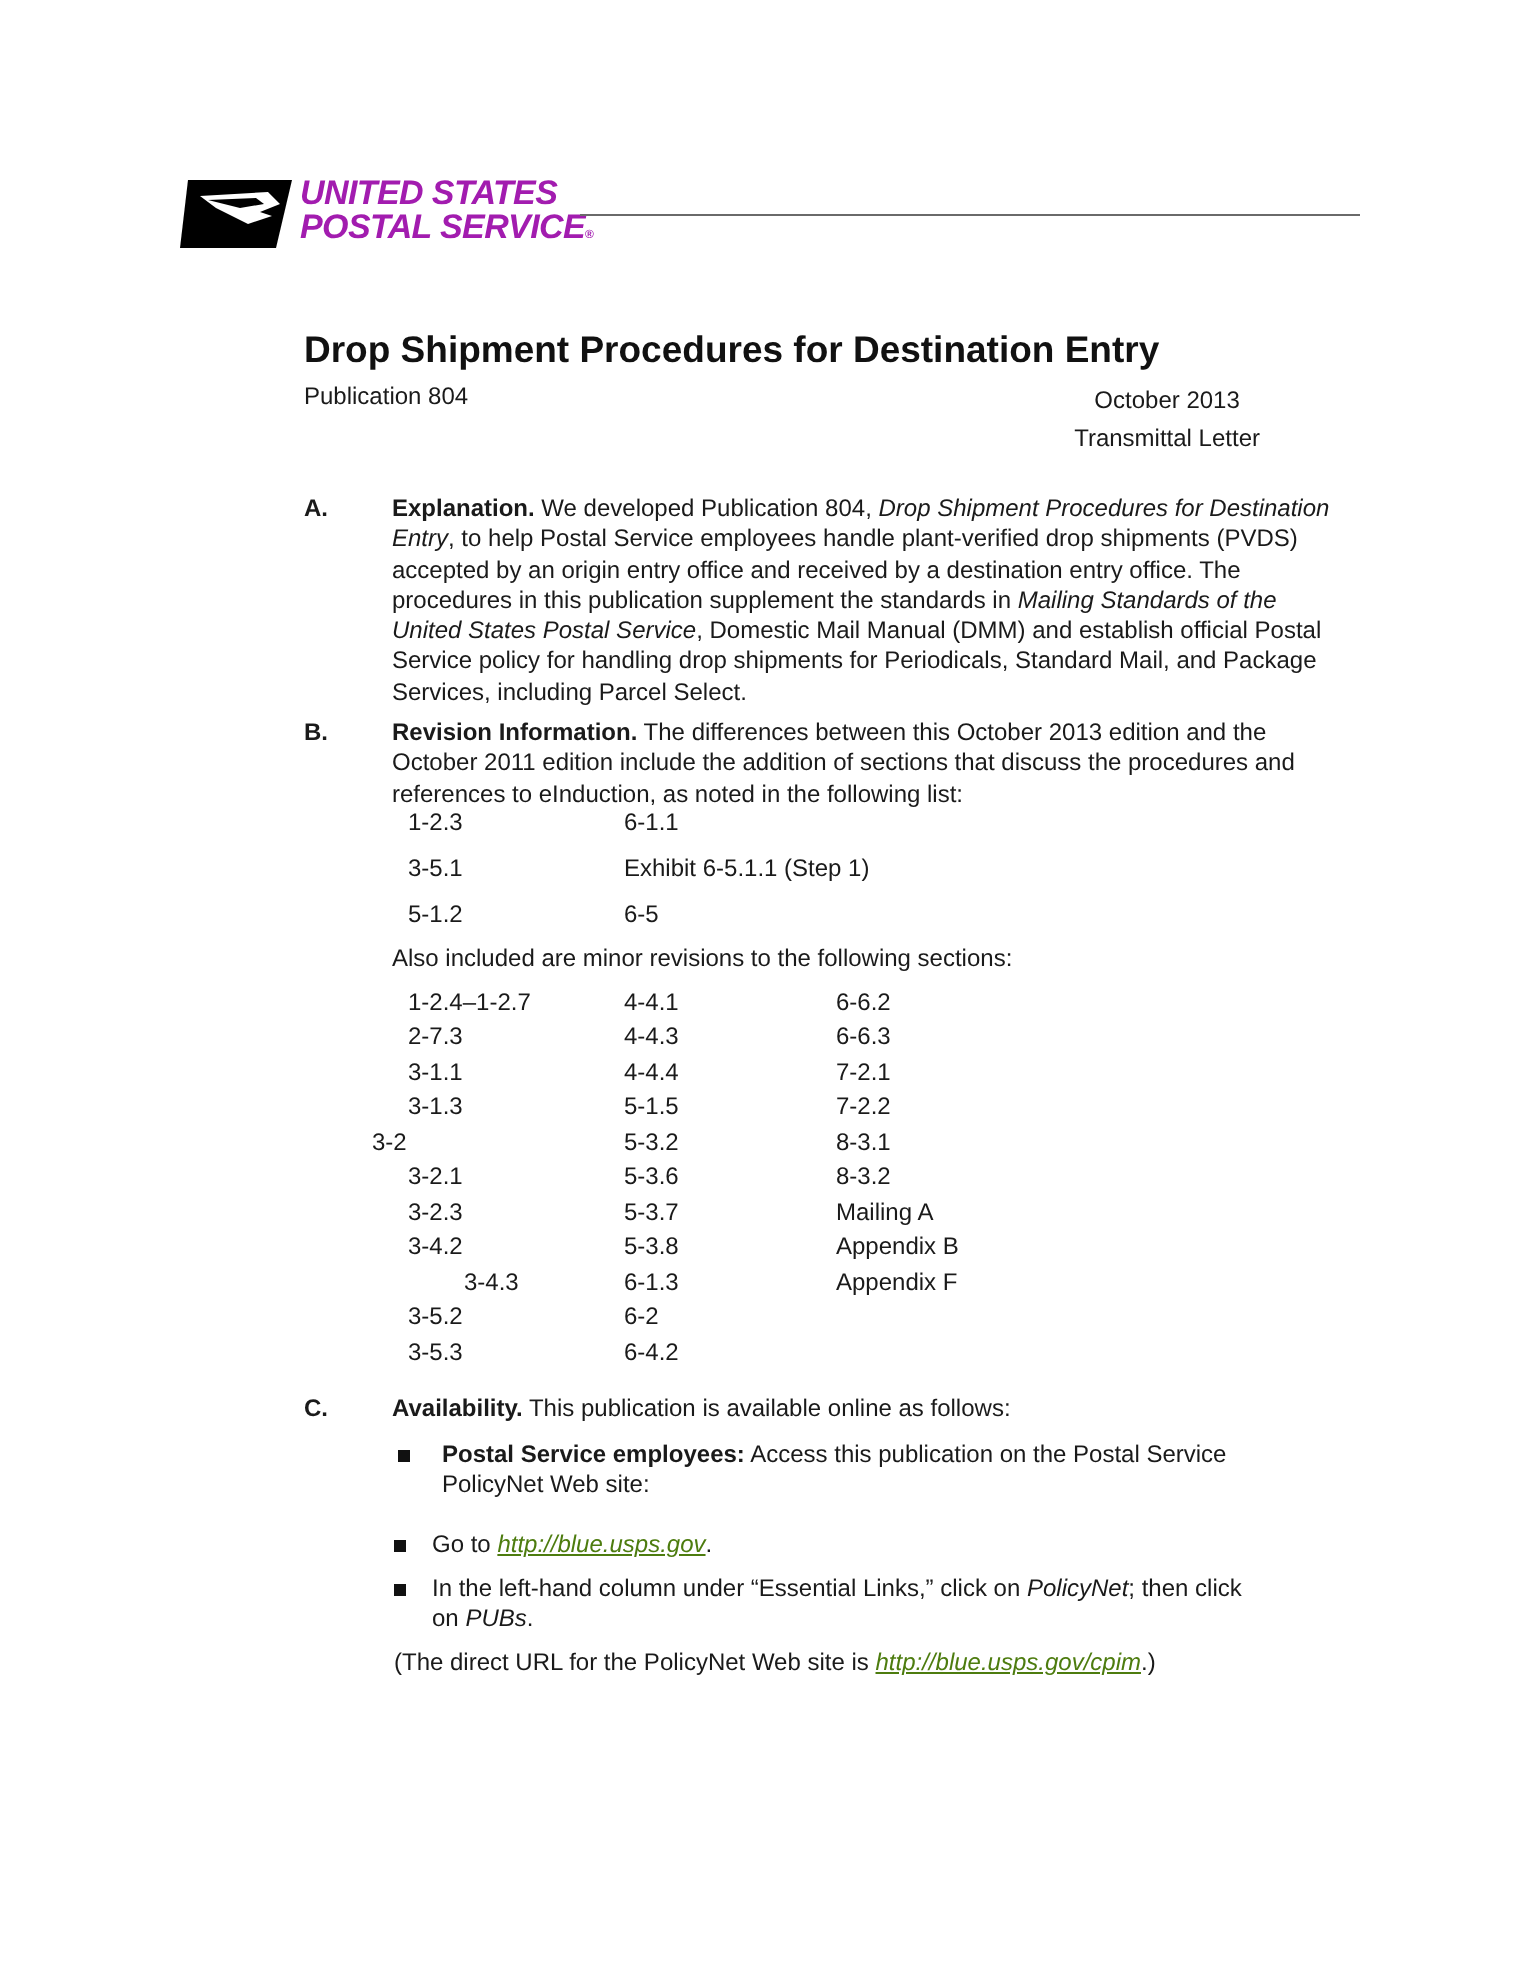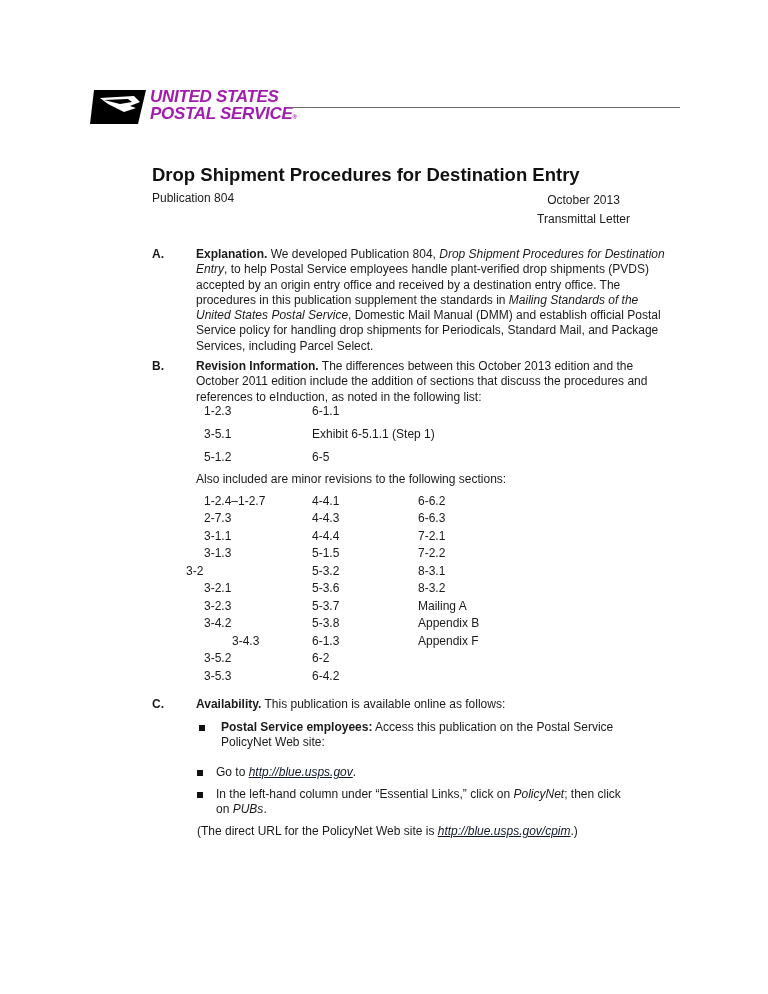--- a/index.html
+++ b/index.html
@@ -12,21 +12,21 @@
     .title { position: absolute; left: 152px; top: 164px; font-size: 18.5px; font-weight: bold; color: #111; margin: 0; }
     .pub { position: absolute; left: 152px; top: 191px; font-size: 12px; }
     .meta-right { position: absolute; right: 138px; top: 191px; font-size: 12px; text-align: center; line-height: 19px; }
     .section { position: absolute; left: 152px; width: 540px; font-size: 12px; line-height: 15.3px; }
     .sec-letter { position: absolute; left: 0; top: 0; font-weight: bold; }
     .sec-body { position: absolute; left: 44px; width: 470px; }
     .sec-body b { font-weight: bold; }
     .row { position: absolute; font-size: 12px; white-space: nowrap; }
     .bullet-row { position: absolute; font-size: 12px; line-height: 15.3px; }
     .sq { position: absolute; width: 6px; height: 6px; background: #111; }
-    a.link { color: #0f172a; font-style: italic; text-decoration: underline; }
+    a.link { color: #4d7c0f; font-style: italic; text-decoration: underline; }
   </style>
 </head>
 <body>
 
 <div class="header">
   <svg class="eagle" viewBox="0 0 56 34">
     <polygon points="4,0 56,0 48,34 0,34" fill="#000"></polygon>
     <path d="M10,8 L44,6 L50,12 L40,16 L46,18 L34,22 L18,14 Z" fill="#fff"></path>
     <path d="M14,10 L38,9 L42,12 L30,14 Z" fill="#000"></path>
   </svg>

